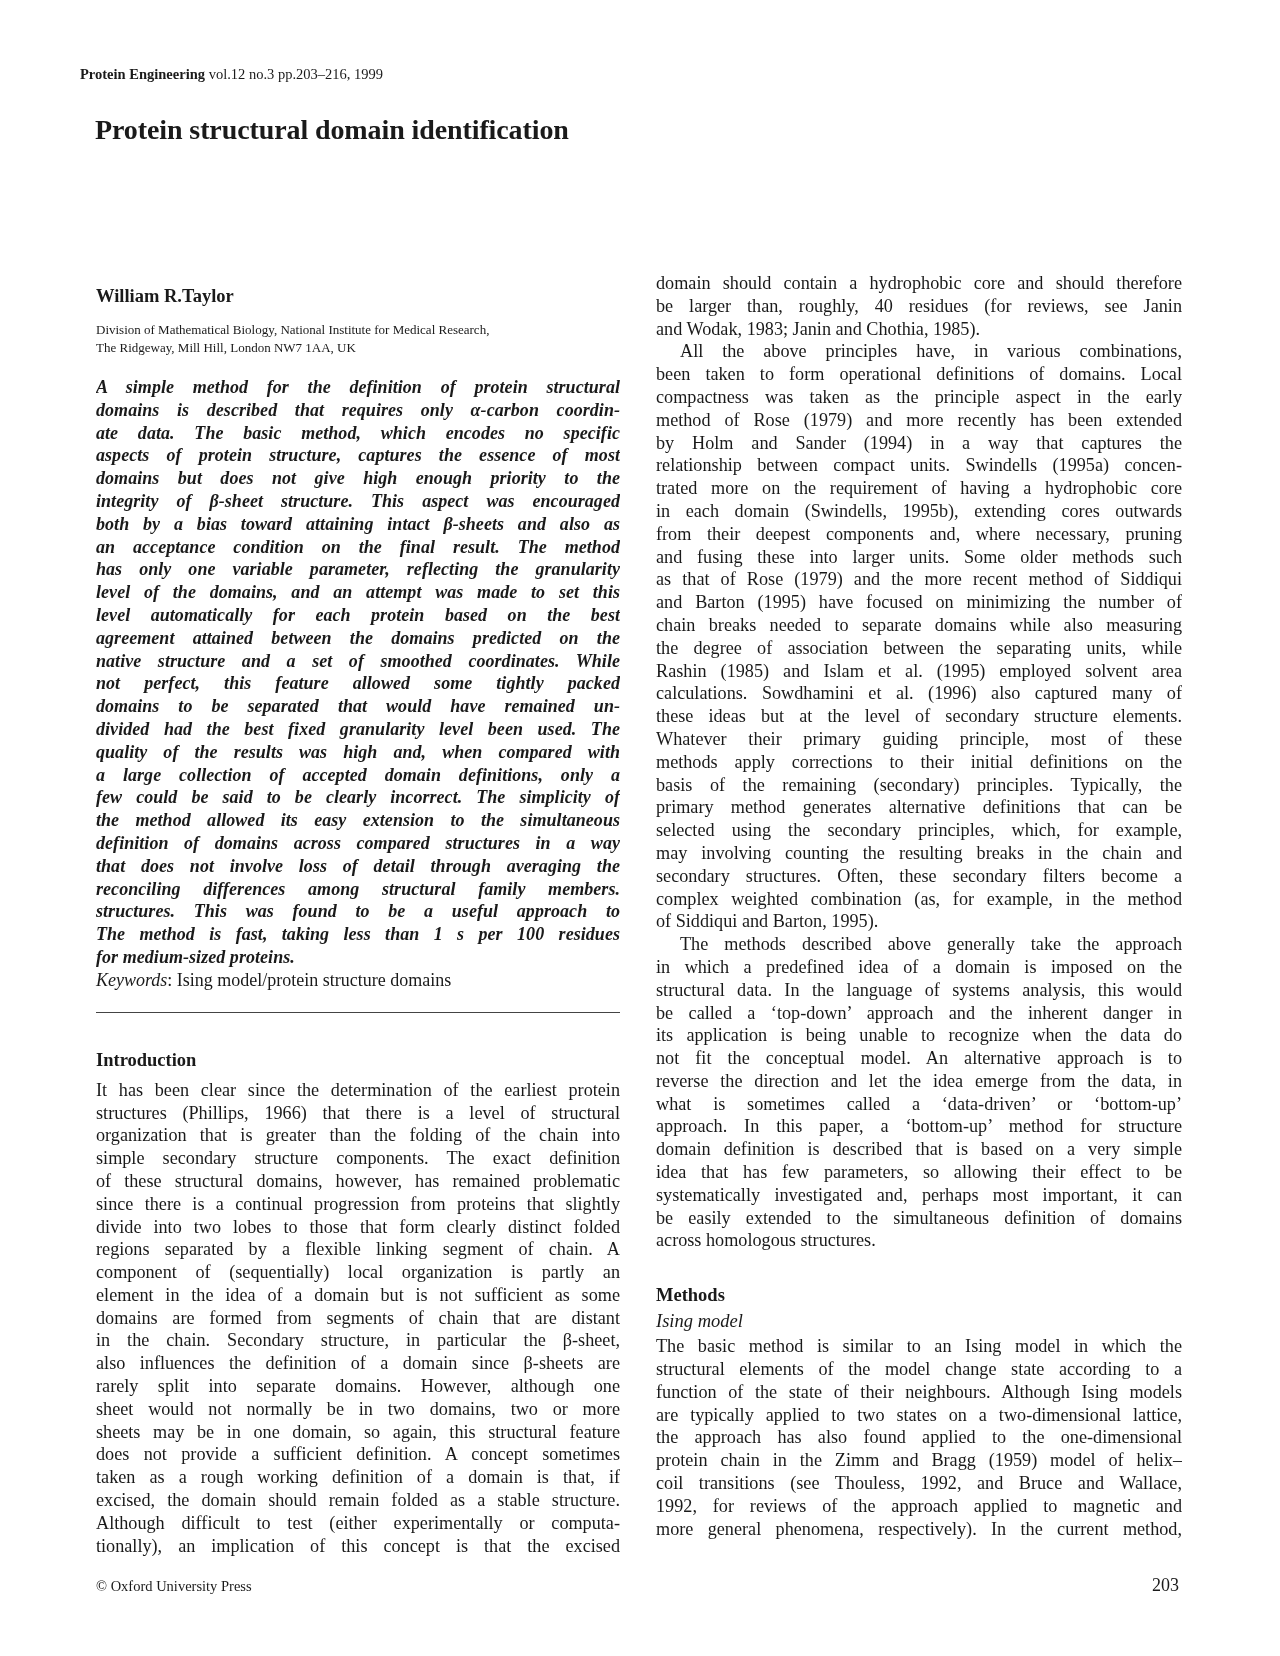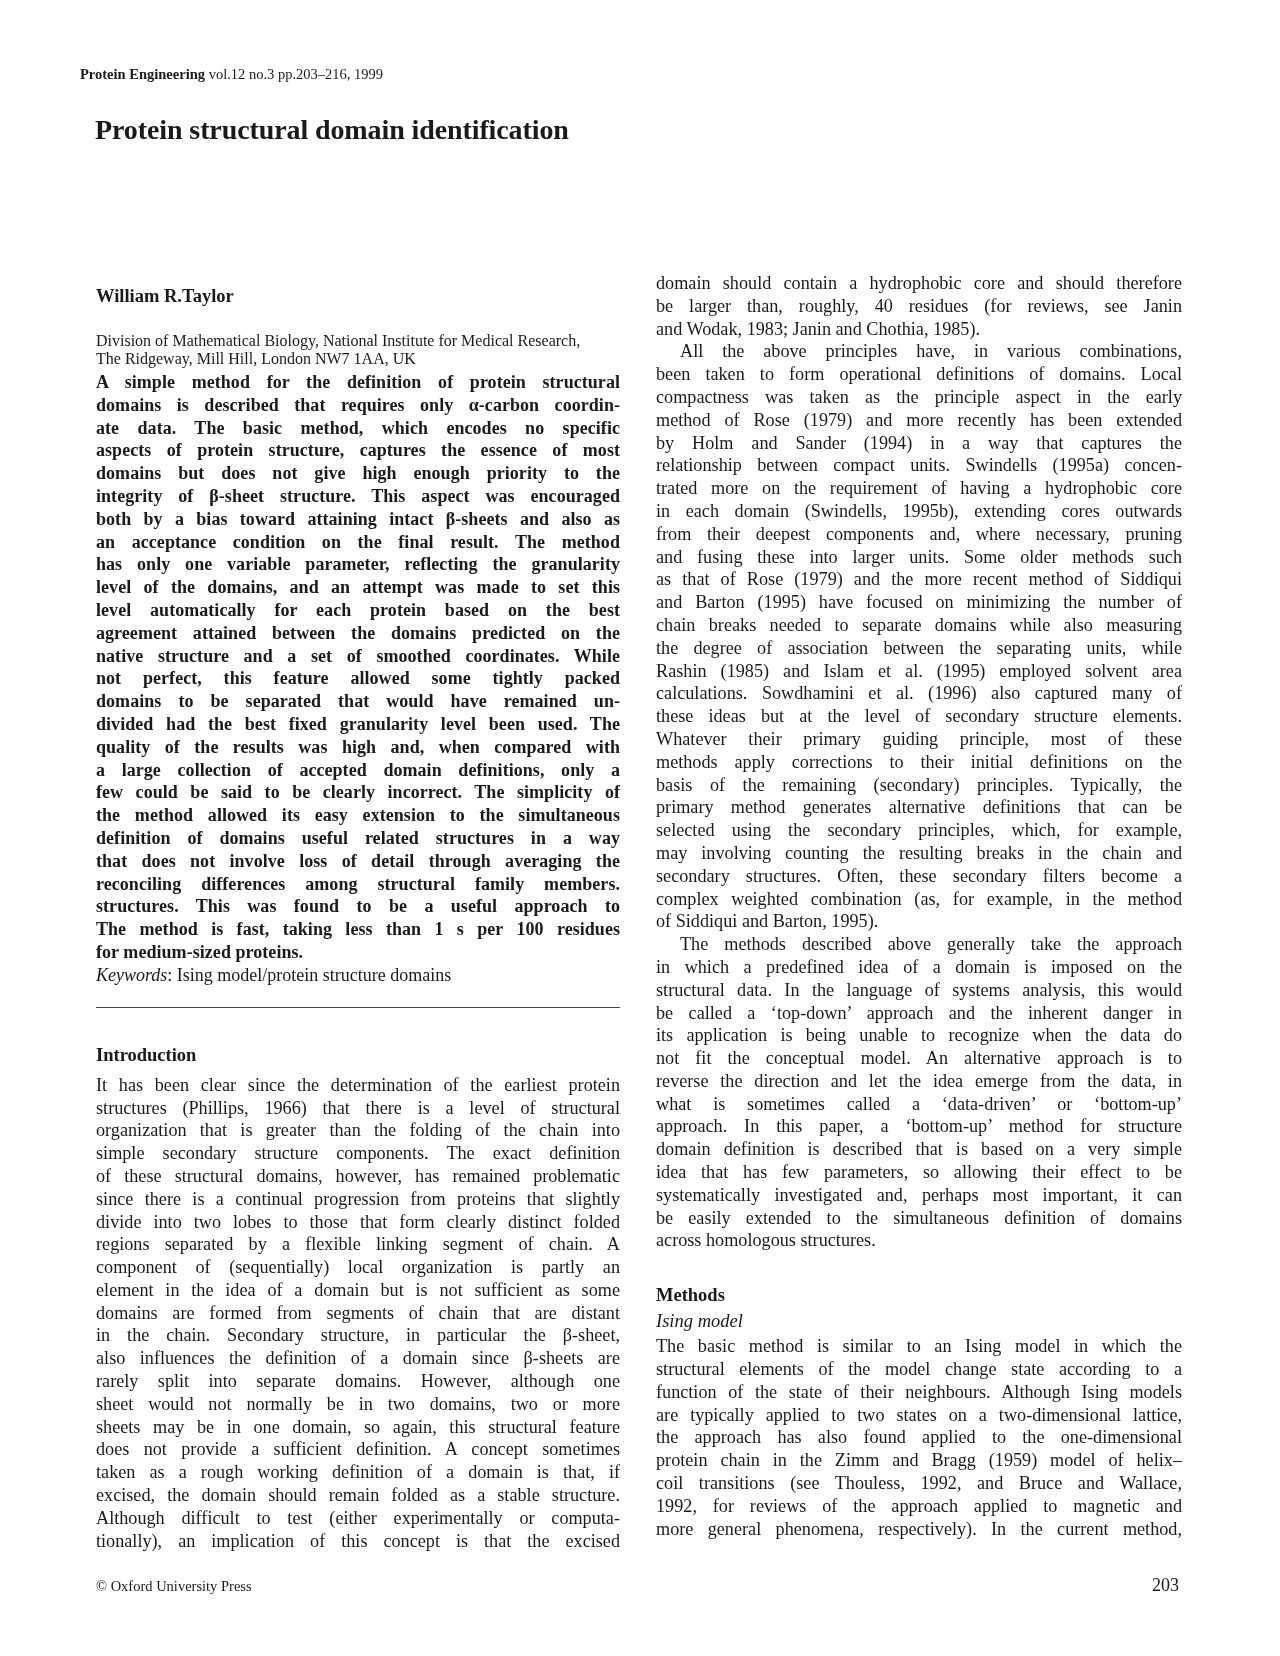--- a/index.html
+++ b/index.html
@@ -6,24 +6,24 @@
   body { width: 1280px; height: 1656px; position: relative; overflow: hidden;
          font-family: "Liberation Serif", "DejaVu Serif", serif; color: #1a1a1a; }
   .abs { position: absolute; }
   #journal-line { left: 80px; top: 66px; font-size: 14.5px; }
   #journal-line .jname { font-weight: bold; }
   #page-title { left: 95px; top: 114px; font-size: 28px; font-weight: bold; margin: 0; letter-spacing: -0.1px; }
   .col { position: absolute; width: 524px; }
   #left-col { left: 96px; top: 284px; }
   #right-col { left: 656px; top: 272px; width: 526px; }
   .author { font-size: 18.5px; font-weight: bold; height: 24px; margin-top: 2px; }
-  .affil { font-size: 16px; line-height: 18px; margin-top: 22px; }
+  .affil { font-size: 13px; line-height: 18px; margin-top: 11px; }
   .line { display: block; text-align: justify; text-align-last: justify; white-space: nowrap; overflow: hidden; height: 22.8px; line-height: 22.8px; font-size: 18.2px; }
   .line.last { text-align-last: left; }
-  .abstract { margin-top: 3px; }
+  .abstract { margin-top: 19px; font-style: italic; }
   .abstract .line { font-weight: bold; font-size: 18px; letter-spacing: 0.05px; }
   .keywords { font-size: 18px; height: 23px; line-height: 23px; }
   .keywords .kl { font-style: italic; }
   .rule { height: 0; border-top: 1.6px solid #444; margin-top: 20px; }
   .section-head { font-size: 18.5px; font-weight: bold; margin-top: 34px; height: 26px; line-height: 26px; }
   .section-head + .body { margin-top: 6px; }
   .body .line { font-size: 18.2px; }
   .indent { padding-left: 24px; }
   .subhead { font-size: 18.5px; font-style: italic; height: 27px; line-height: 27px; }
   #footer-left { left: 96px; top: 1578px; font-size: 14.5px; text-align: right; }
@@ -57,21 +57,21 @@
       <span class="line">level automatically for each protein based on the best</span>
       <span class="line">agreement attained between the domains predicted on the</span>
       <span class="line">native structure and a set of smoothed coordinates. While</span>
       <span class="line">not perfect, this feature allowed some tightly packed</span>
       <span class="line">domains to be separated that would have remained un-</span>
       <span class="line">divided had the best fixed granularity level been used. The</span>
       <span class="line">quality of the results was high and, when compared with</span>
       <span class="line">a large collection of accepted domain definitions, only a</span>
       <span class="line">few could be said to be clearly incorrect. The simplicity of</span>
       <span class="line">the method allowed its easy extension to the simultaneous</span>
-      <span class="line">definition of domains useful related structures in a way</span>
+      <span class="line">definition of domains across compared structures in a way</span>
       <span class="line">that does not involve loss of detail through averaging the</span>
       <span class="line">reconciling differences among structural family members.</span>
       <span class="line">structures. This was found to be a useful approach to</span>
       <span class="line">The method is fast, taking less than 1 s per 100 residues</span>
       <span class="line last">for medium-sized proteins.</span>
     </div>
   <div class="keywords"><span class="kl">Keywords</span><span>: Ising model/protein structure domains</span></div>
   <div class="rule"></div>
   <div class="section-head">Introduction</div>
   <div class="body" id="intro-block">

